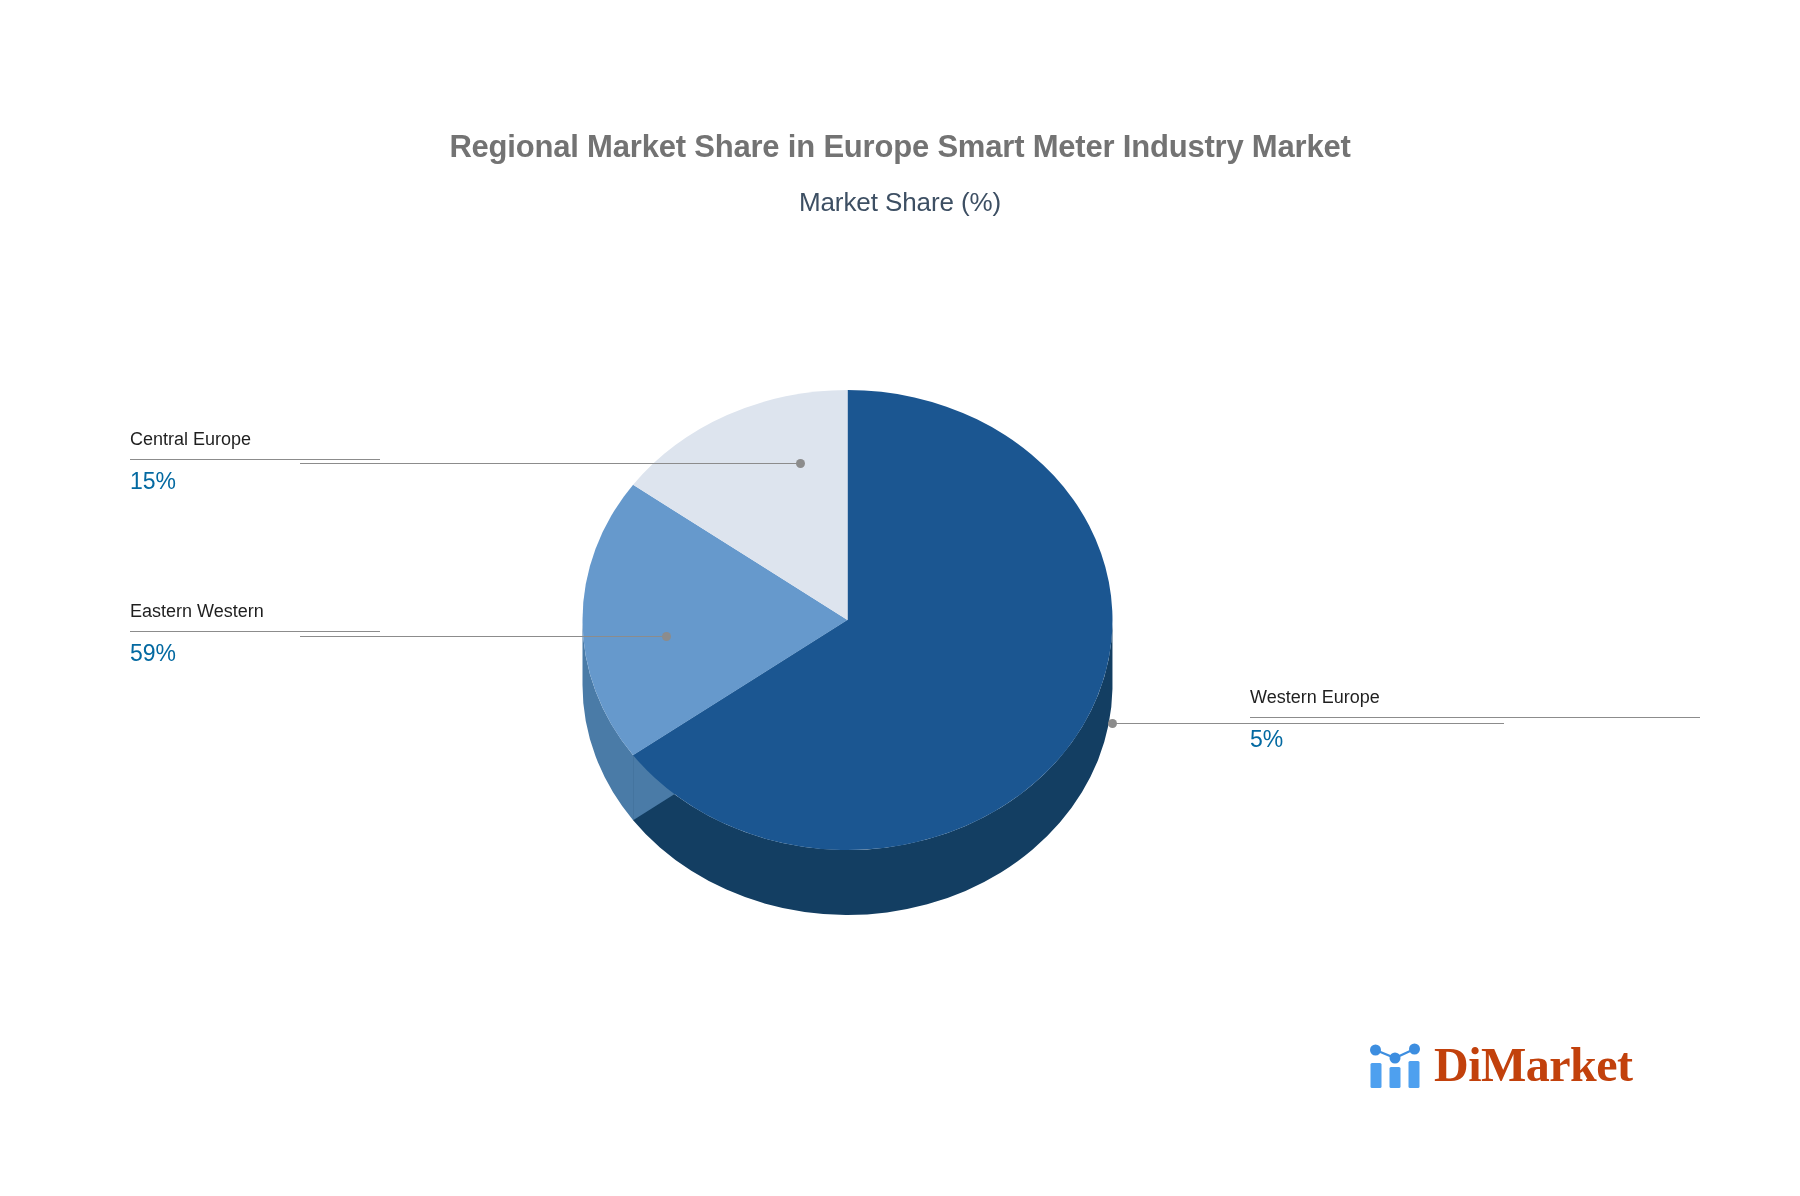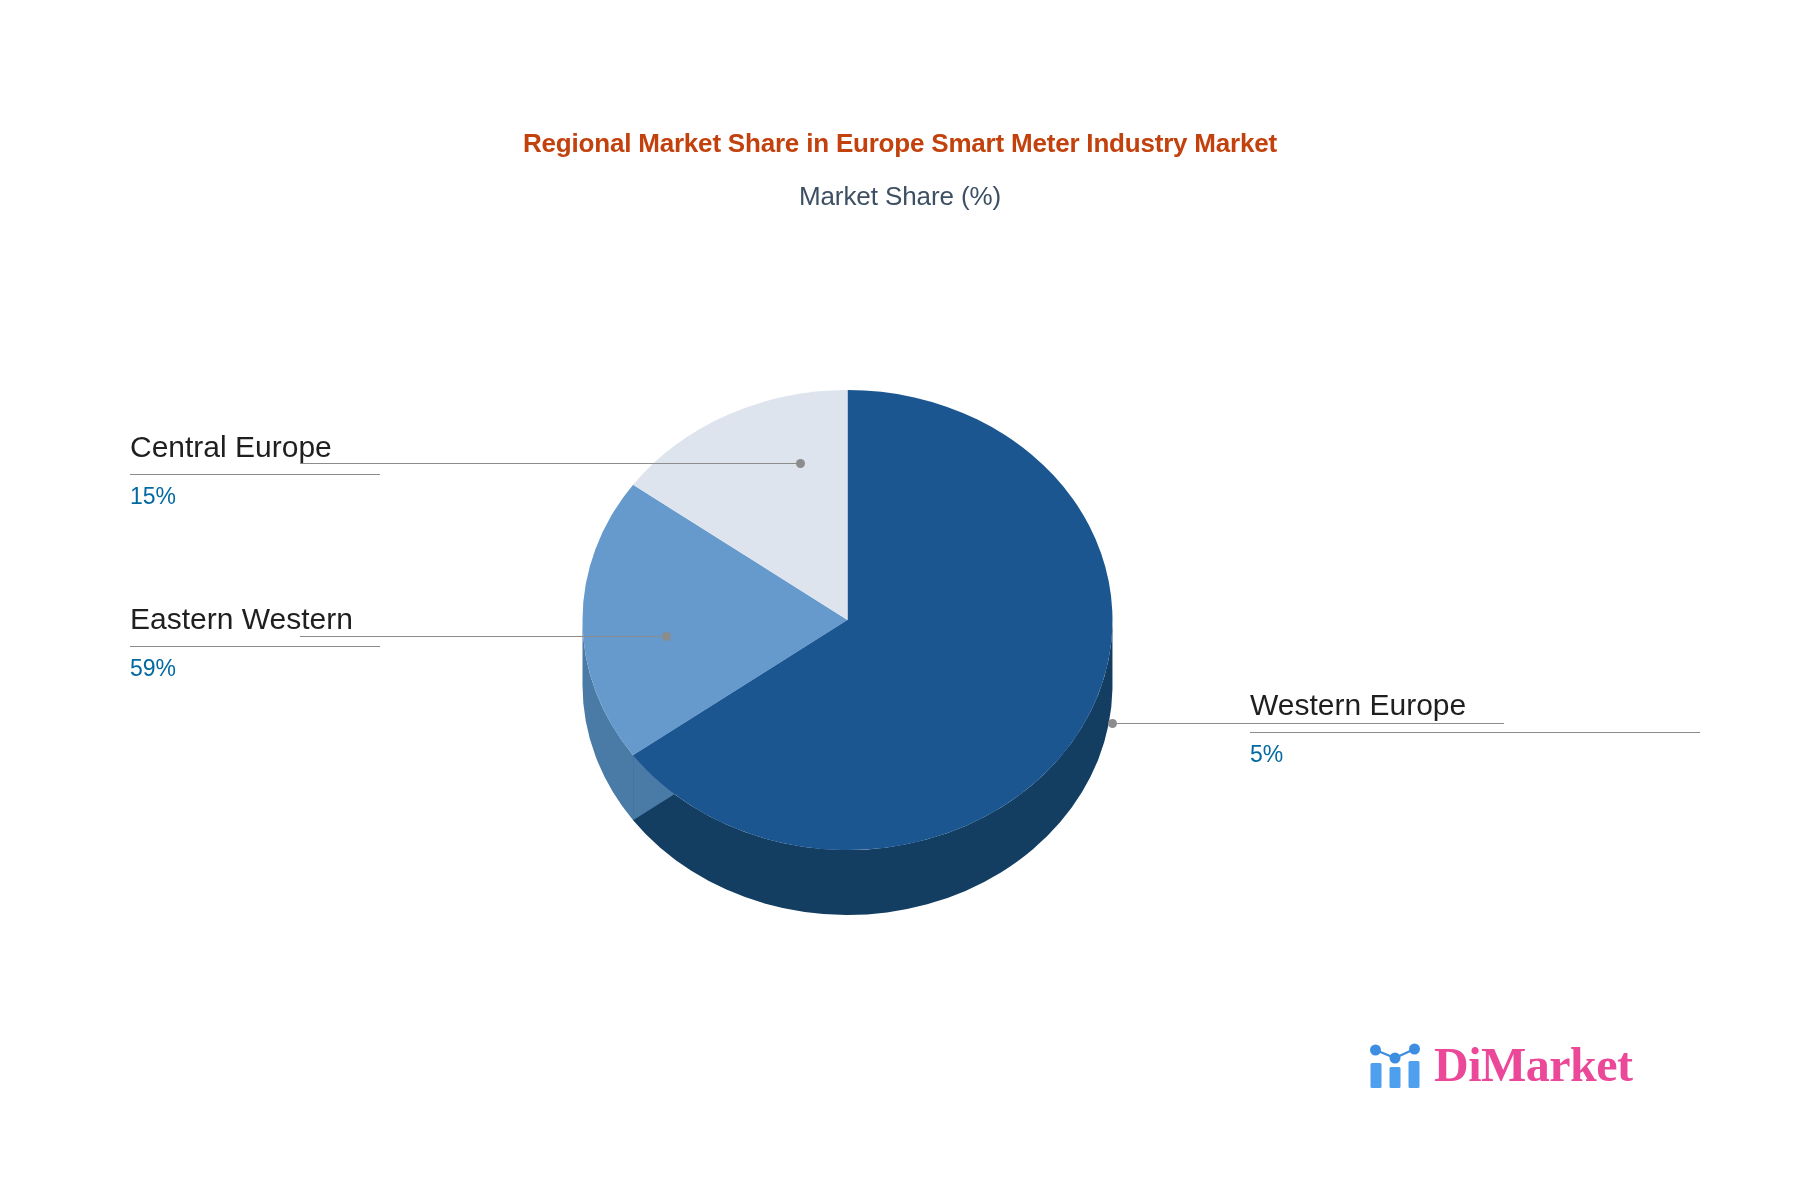--- a/index.html
+++ b/index.html
@@ -23,23 +23,23 @@
 
   
   .title-block {
     position: absolute;
     top: 128px;
     left: 0;
     width: 1800px;
     text-align: center;
   }
   .chart-title {
-    font-size: 26px;
+    font-size: 31px;
     font-weight: bold;
-    color: #c2410c;
+    color: #737373;
     letter-spacing: -0.2px;
     line-height: 1.2;
   }
   .chart-subtitle {
     margin-top: 22px;
     font-size: 26px;
     font-weight: normal;
     color: #3d4f63;
     letter-spacing: -0.1px;
   }
@@ -52,21 +52,21 @@
     width: 680px;
     height: 620px;
   }
   .pie-wrap svg { display: block; overflow: visible; }
 
   
   .callout {
     position: absolute;
   }
   .callout .c-name {
-    font-size: 30px;
+    font-size: 18px;
     color: #1f1f1f;
     white-space: nowrap;
     line-height: 1.25;
   }
   .callout .c-rule {
     height: 0;
     border-top: 1.4px solid #8c8c8c;
     margin: 8px 0 7px 0;
   }
   .callout .c-val {
@@ -110,21 +110,21 @@
     top: 1040px;
     display: flex;
     align-items: center;
     gap: 12px;
   }
   .logo-mark { width: 54px; height: 50px; display: block; }
   .logo-text {
     font-family: "Liberation Serif", serif;
     font-size: 48px;
     font-weight: bold;
-    color: #ec4899;
+    color: #c2410c;
     letter-spacing: -0.5px;
     line-height: 1;
   }
 </style>
 </head>
 <body>
 
 <div class="canvas">
 
   <div class="title-block">

